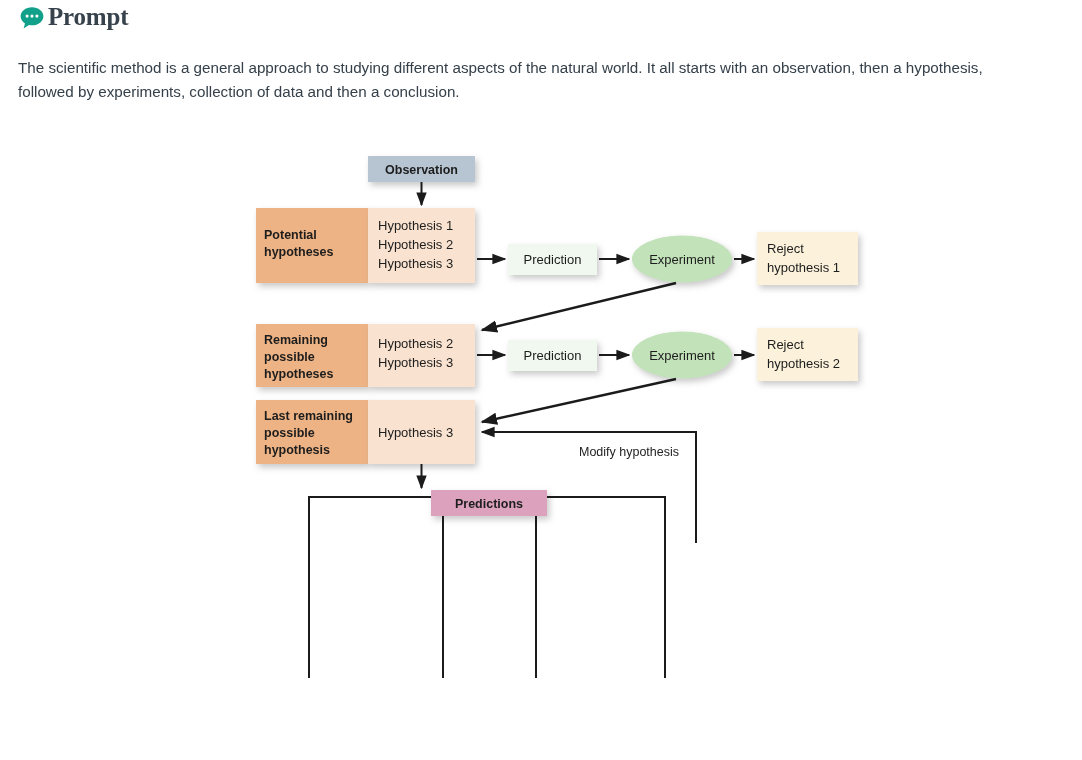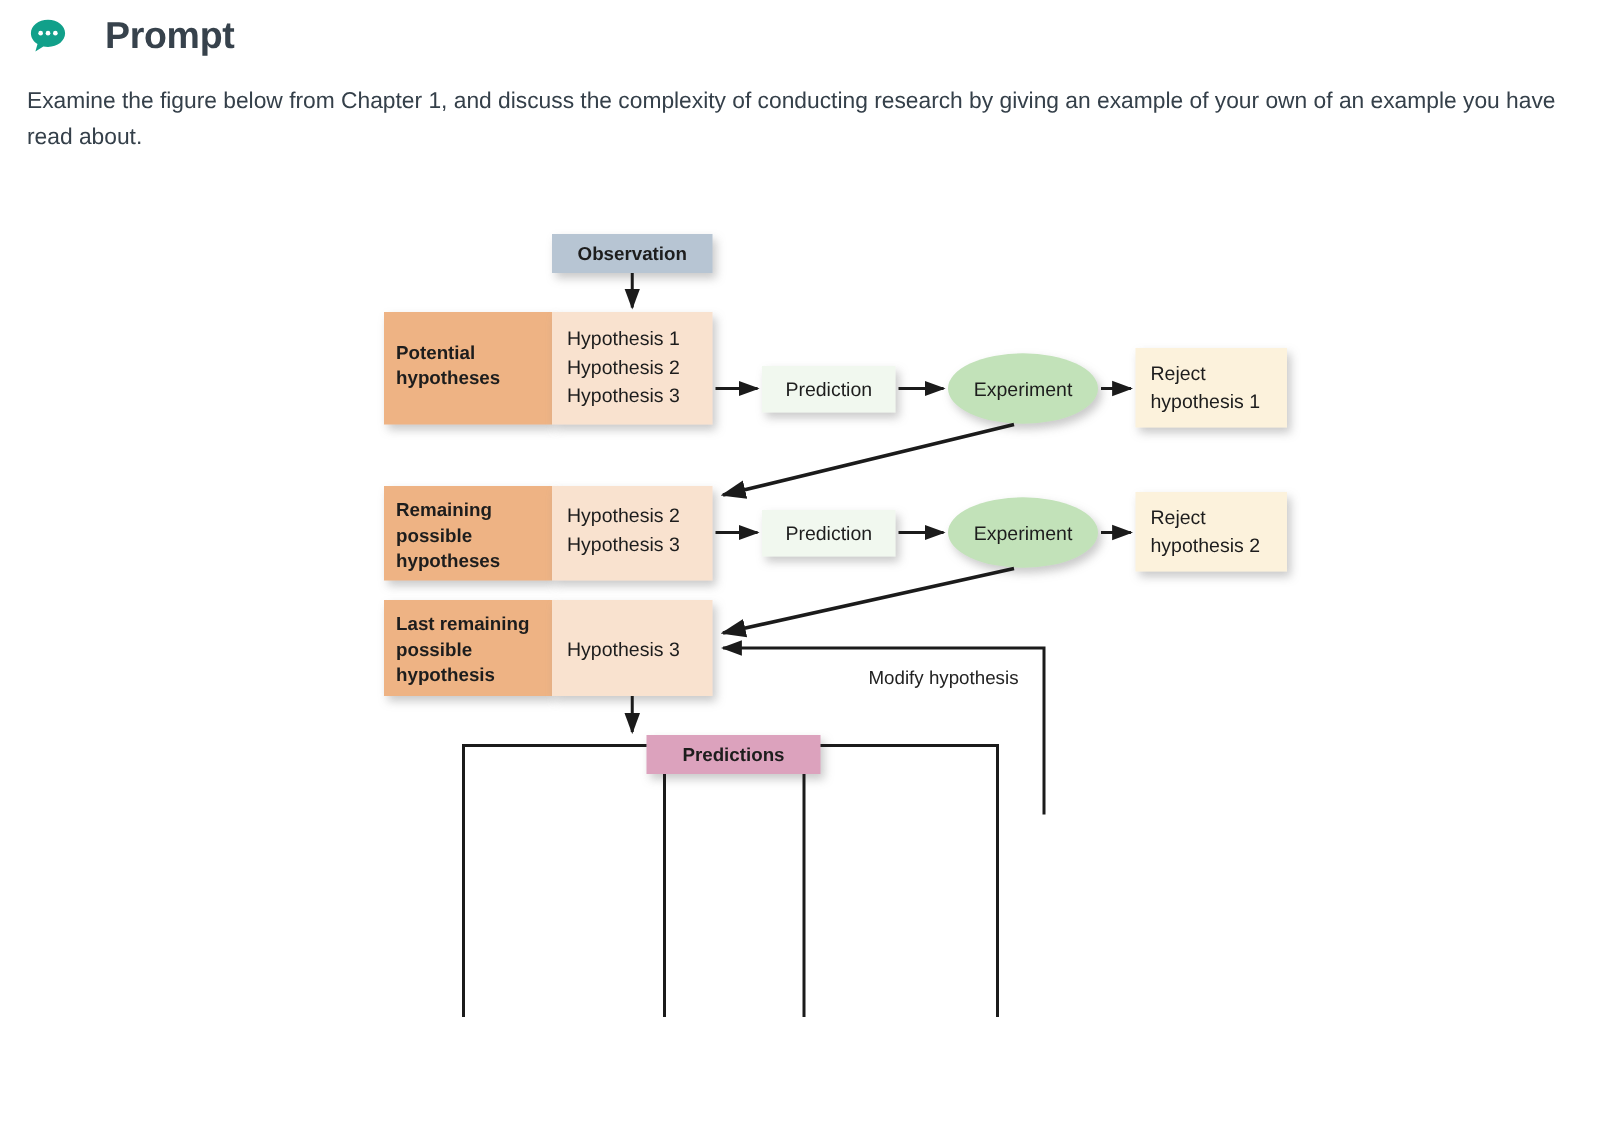--- a/index.html
+++ b/index.html
@@ -12,24 +12,24 @@
     height: 760px;
     font-family: "Liberation Sans", sans-serif;
     color: #2e3a45;
     position: relative;
     overflow: hidden;
   }
 
   
   .page-header {
     display: flex;
-    align-items: center;
-    gap: 24px;
+    gap: 2px;
     padding: 4px 0 0 18px;
     height: 40px;
+    font-family: Liberation Serif, serif;
   }
   .bubble-icon {
     width: 28px;
     height: 28px;
     flex: 0 0 28px;
     position: relative;
     display: block;
   }
   .page-title {
     font-size: 25px;
@@ -98,21 +98,21 @@
       <path d="M14 3.2 C7.6 3.2 2.6 7.2 2.6 12.2 C2.6 15.1 4.3 17.7 7.0 19.4 L5.6 24.4 L10.9 21.0 C11.9 21.2 12.9 21.3 14 21.3 C20.4 21.3 25.4 17.2 25.4 12.2 C25.4 7.2 20.4 3.2 14 3.2 Z" fill="#11a08a"></path>
       <circle cx="9.1" cy="12.1" r="1.55" fill="#ffffff"></circle>
       <circle cx="14.0" cy="12.1" r="1.55" fill="#ffffff"></circle>
       <circle cx="18.9" cy="12.1" r="1.55" fill="#ffffff"></circle>
     </svg>
   </span>
   <span class="page-title">Prompt</span>
 </div>
 
 <div class="prose">
-  <p>Examine the figure below from Chapter 1, and discuss the complexity of conducting research by giving an example of your own of an example you have read about.</p>
+  <p>The scientific method is a general approach to studying different aspects of the natural world. It all starts with an observation, then a hypothesis, followed by experiments, collection of data and then a conclusion.</p>
 </div>
 
 <div class="figure-wrap">
 <svg class="flow" width="1082" height="530" viewBox="0 0 1082 530">
   <defs>
     <marker id="arrow" viewBox="0 0 10 10" refX="9" refY="5" markerWidth="7" markerHeight="7" orient="auto-start-reverse">
       <path d="M 0 1.3 L 10 5 L 0 8.7 z" fill="#1b1b1b"></path>
     </marker>
     <filter id="softshadow" x="-30%" y="-30%" width="180%" height="190%">
       <feDropShadow dx="2.5" dy="3.5" stdDeviation="3.2" flood-color="#8d8d8d" flood-opacity="0.48"></feDropShadow>

